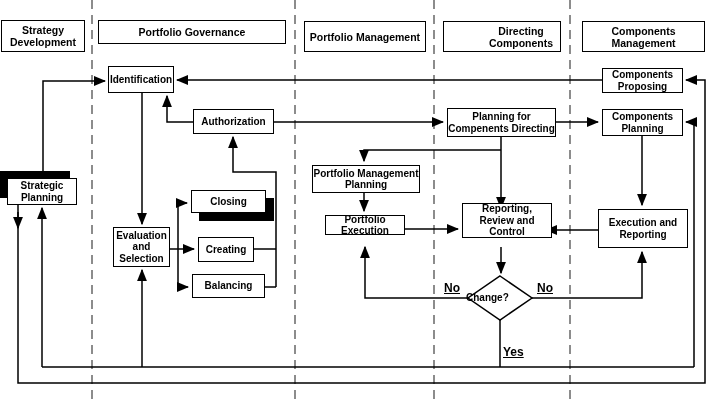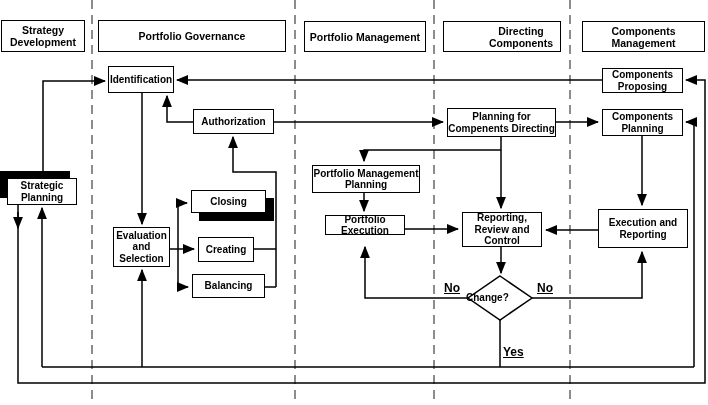--- a/index.html
+++ b/index.html
@@ -99,42 +99,42 @@
       <path d="M 642,136 V 205" marker-end="url(#ah)"></path>
 
       <path d="M 556,122 H 598" marker-end="url(#ah)"></path>
     </g>
 
     <polygon points="500,276 532,298 500,320 468,298" fill="#ffffff" stroke="#000000" stroke-width="1.5"></polygon>
   </svg>
 
   <div class="box header" style="left:1px;top:20px;width:84px;height:32px;">Strategy
 Development</div>
-  <div class="box header" style="left:98px;top:20px;width:188px;height:32px;">Portfolio Governance</div>
+  <div class="box header" style="left:98px;top:20px;width:188px;height:24px;">Portfolio Governance</div>
   <div class="box header" style="left:304px;top:21px;width:122px;height:31px;">Portfolio Management</div>
   <div class="box header" style="left:443px;top:21px;width:118px;height:31px;padding-left:38px;">Directing Components</div>
   <div class="box header" style="left:582px;top:21px;width:123px;height:31px;">Components Management</div>
 
   <div class="box" style="left:108px;top:66px;width:66px;height:27px;">Identification</div>
   <div class="box" style="left:193px;top:109px;width:81px;height:25px;">Authorization</div>
   <div class="box shadow-ul" style="left:7px;top:178px;width:70px;height:27px;">Strategic
 Planning</div>
   <div class="box" style="left:113px;top:227px;width:57px;height:40px;">Evaluation
 and
 Selection</div>
   <div class="box shadow-dr" style="left:191px;top:190px;width:75px;height:23px;">Closing</div>
   <div class="box" style="left:198px;top:237px;width:56px;height:25px;">Creating</div>
   <div class="box" style="left:192px;top:274px;width:73px;height:24px;">Balancing</div>
   <div class="box" style="left:312px;top:165px;width:108px;height:28px;">Portfolio Management
 Planning</div>
   <div class="box" style="left:325px;top:215px;width:80px;height:20px;">Portfolio
 Execution</div>
   <div class="box" style="left:447px;top:108px;width:109px;height:29px;">Planning for
 Compenents Directing</div>
-  <div class="box" style="left:462px;top:212px;width:80px;height:35px;">Reporting,
+  <div class="box" style="left:462px;top:203px;width:90px;height:35px;">Reporting,
 Review and
 Control</div>
   <div class="box" style="left:602px;top:68px;width:81px;height:25px;">Components
 Proposing</div>
   <div class="box" style="left:602px;top:109px;width:81px;height:27px;">Components
 Planning</div>
   <div class="box" style="left:598px;top:209px;width:90px;height:39px;">Execution and
 Reporting</div>
 
   <div class="diamond-label" style="left:466px;top:292px;width:68px;">Change?</div>

